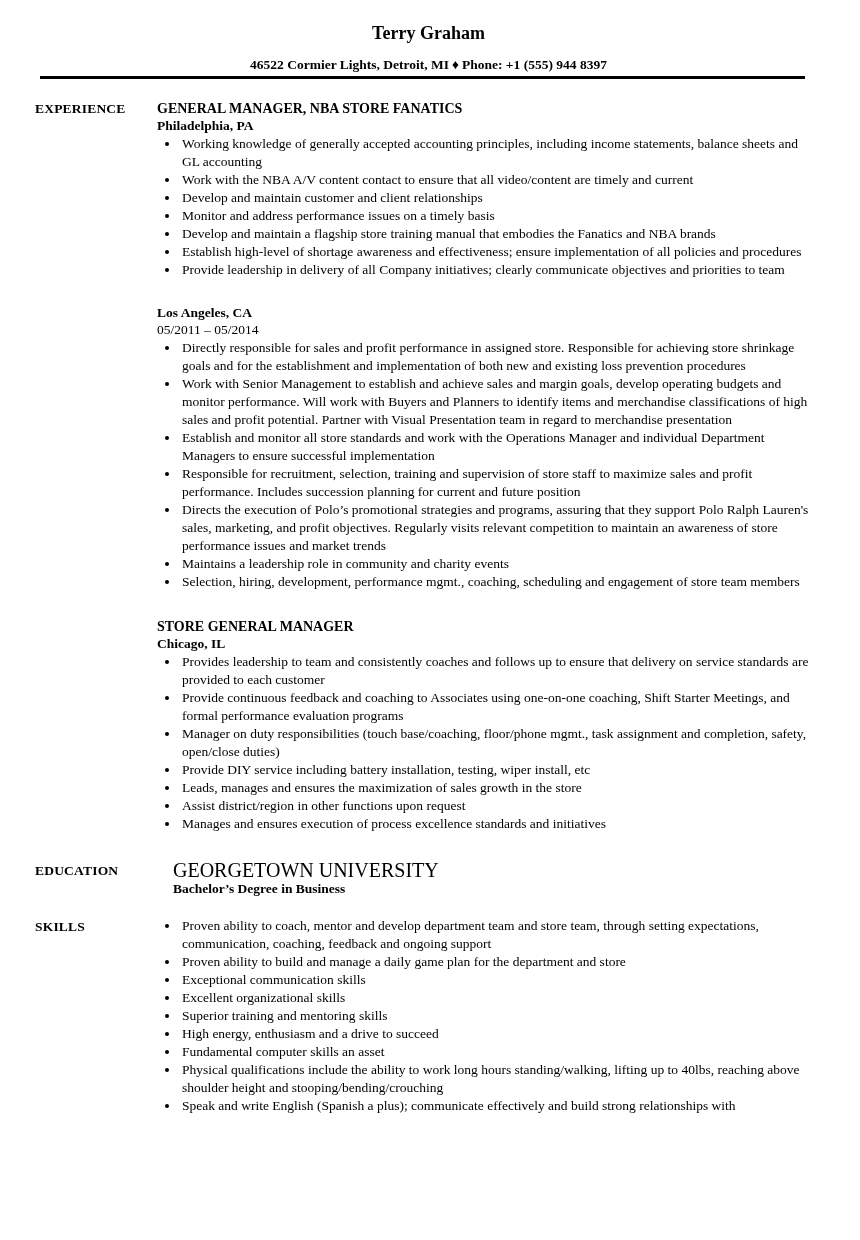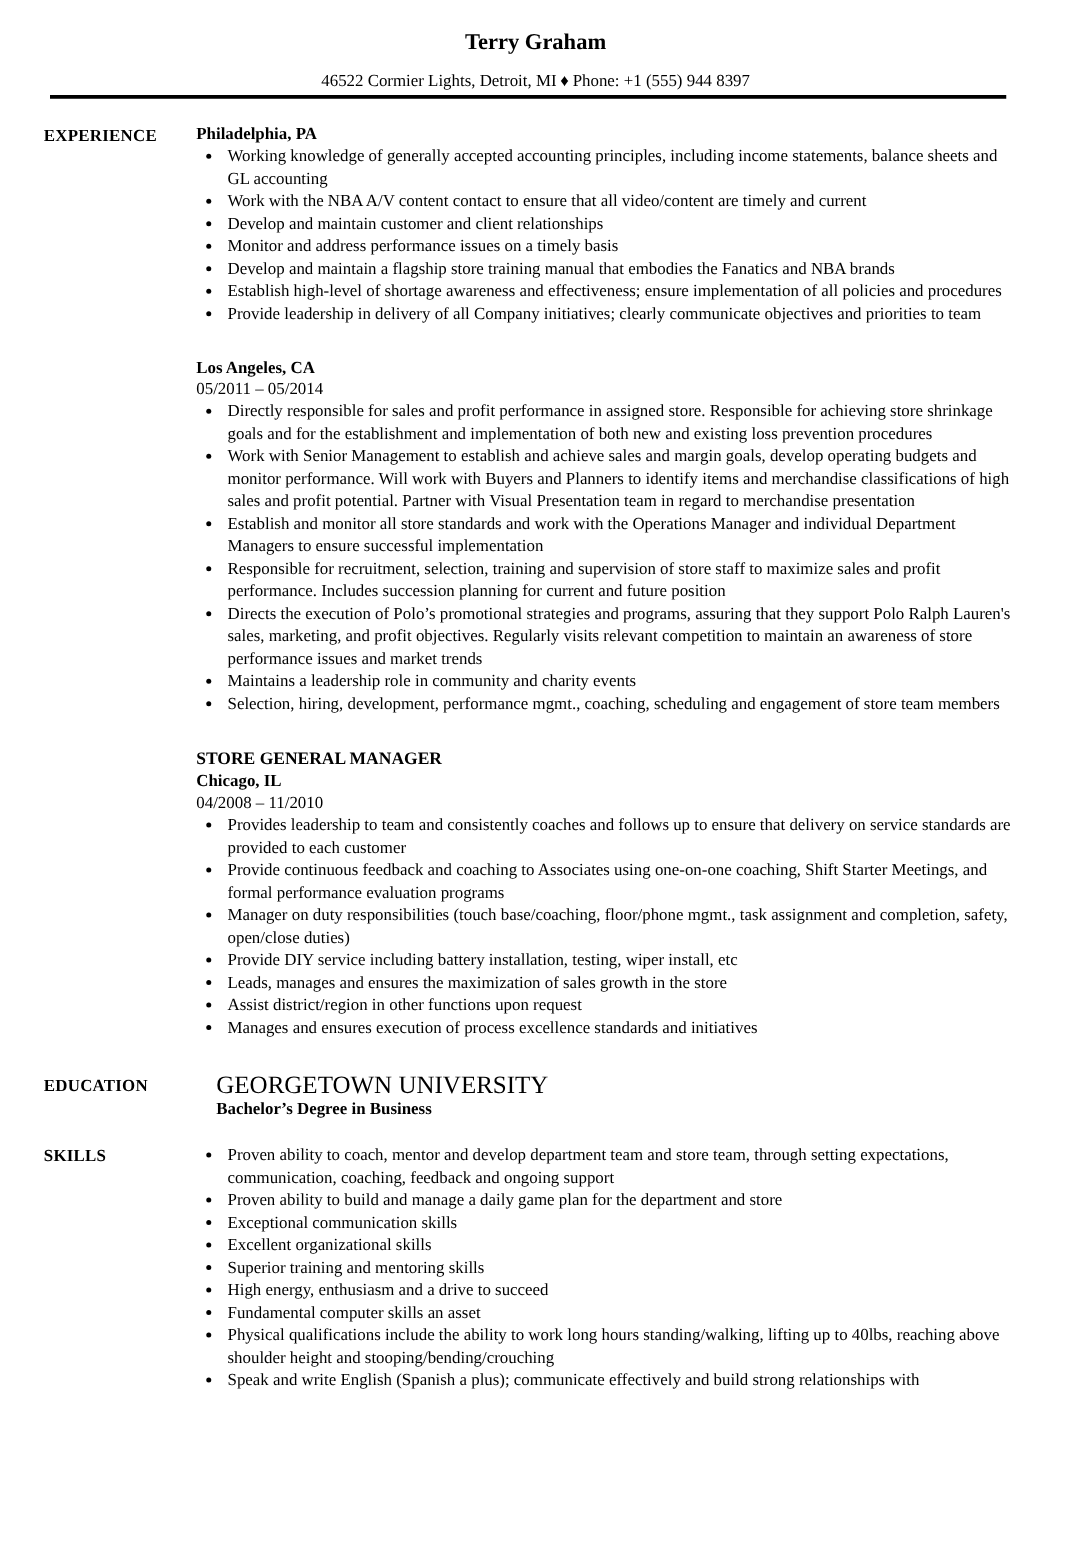--- a/index.html
+++ b/index.html
@@ -9,21 +9,21 @@
     font-family:"Liberation Serif", serif;
     color:#000000;
     -webkit-font-smoothing:antialiased;
   }
   .page { width:857px; }
   .name {
     text-align:center; font-weight:700; font-size:18px; line-height:22px;
     padding-top:22px;
   }
   .contact {
-    text-align:center; font-weight:400; font-size:13.5px; line-height:18px;
+    text-align:center; font-weight:700; font-size:13.5px; line-height:18px;
     margin-top:12px;
   }
   .contact .sep { padding:0 3px; }
   .rule {
     height:3px; background:#000;
     margin:2px 52px 0 40px;
   }
   .section { display:flex; align-items:flex-start; }
   .section-label {
     flex:none; width:122px; margin-left:35px;
@@ -55,20 +55,21 @@
 
   <div class="contact"><span>46522 Cormier Lights, Detroit, MI</span><span class="sep">♦</span><span>Phone: +1 (555) 944 8397</span></div>
 
   <div class="rule"></div>
 
   <div class="section sec-experience">
     <div class="section-label">EXPERIENCE</div>
     <div class="section-content">
 
       <div class="job">
+        <div class="job-title">GENERAL MANAGER, NBA STORE FANATICS</div>
         <div class="job-location">Philadelphia, PA</div>
         <ul class="bullets">
 
         <li>Working knowledge of generally accepted accounting principles, including income statements, balance sheets and GL accounting</li>
             <li>Work with the NBA A/V content contact to ensure that all video/content are timely and current</li>
             <li>Develop and maintain customer and client relationships</li>
             <li>Monitor and address performance issues on a timely basis</li>
             <li>Develop and maintain a flagship store training manual that embodies the Fanatics and NBA brands</li>
             <li>Establish high-level of shortage awareness and effectiveness; ensure implementation of all policies and procedures</li>
             <li>Provide leadership in delivery of all Company initiatives; clearly communicate objectives and priorities to team</li>
@@ -86,21 +87,20 @@
             <li>Responsible for recruitment, selection, training and supervision of store staff to maximize sales and profit performance. Includes succession planning for current and future position</li>
             <li>Directs the execution of Polo’s promotional strategies and programs, assuring that they support Polo Ralph Lauren's sales, marketing, and profit objectives. Regularly visits relevant competition to maintain an awareness of store performance issues and market trends</li>
             <li>Maintains a leadership role in community and charity events</li>
             <li>Selection, hiring, development, performance mgmt., coaching, scheduling and engagement of store team members</li>
           </ul>
       </div>
 
       <div class="job">
         <div class="job-title">STORE GENERAL MANAGER</div>
         <div class="job-location">Chicago, IL</div>
-        <div class="job-dates">04/2008 – 11/2010</div>
         <ul class="bullets">
 
         <li>Provides leadership to team and consistently coaches and follows up to ensure that delivery on service standards are provided to each customer</li>
             <li>Provide continuous feedback and coaching to Associates using one-on-one coaching, Shift Starter Meetings, and formal performance evaluation programs</li>
             <li>Manager on duty responsibilities (touch base/coaching, floor/phone mgmt., task assignment and completion, safety, open/close duties)</li>
             <li>Provide DIY service including battery installation, testing, wiper install, etc</li>
             <li>Leads, manages and ensures the maximization of sales growth in the store</li>
             <li>Assist district/region in other functions upon request</li>
             <li>Manages and ensures execution of process excellence standards and initiatives</li>
           </ul>

